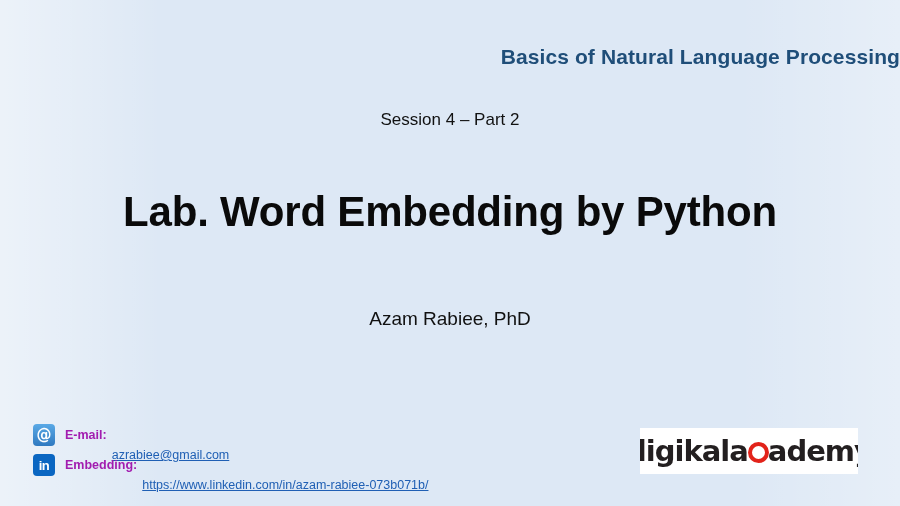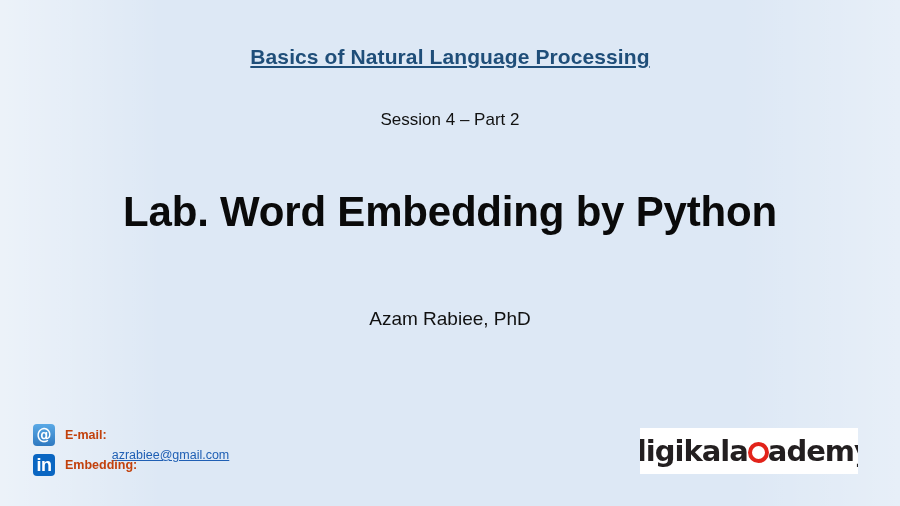--- a/index.html
+++ b/index.html
@@ -31,26 +31,25 @@
     position: relative;
     z-index: 2;
     width: 100%;
     height: 100%;
   }
   .course-title {
     position: absolute;
     top: 45px;
     left: 0;
     width: 100%;
-    text-align: center;
+    text-align: right;
     color: #1f4e79;
     font-size: 21px;
     font-weight: bold;
     letter-spacing: 0.1px;
-    text-decoration: underline;
   }
   .session-line {
     position: absolute;
     top: 110px;
     left: 0;
     width: 100%;
     text-align: center;
     color: #111111;
     font-size: 17px;
     font-weight: normal;
@@ -103,27 +102,27 @@
     color: #ffffff;
     font-weight: bold;
   }
   .icon-email {
     background: linear-gradient(180deg,#5aa9e6 0%, #2f79c0 100%);
     font-size: 15px;
     font-family: "DejaVu Sans", sans-serif;
   }
   .icon-linkedin {
     background: #0a66c2;
-    font-size: 18px;
+    font-size: 13px;
     font-family: "Liberation Sans", sans-serif;
     letter-spacing: -0.5px;
   }
   .contact-label {
     font-weight: bold;
-    color: #c2410c;
+    color: #a21caf;
     margin-right: 5px;
     white-space: nowrap;
   }
   .contact-link {
     color: #1f5fb4;
     text-decoration: underline;
     white-space: nowrap;
     margin-top: 40px;
   }
 
@@ -181,20 +180,21 @@
 
       <div class="contact-row">
         <span class="contact-icon icon-email">@</span>
         <span class="contact-label">E-mail:</span>
         <span class="contact-link">azrabiee@gmail.com</span>
       </div>
 
       <div class="contact-row">
         <span class="contact-icon icon-linkedin">in</span>
         <span class="contact-label">Embedding:</span>
+        <span class="contact-link">https://www.linkedin.com/in/azam-rabiee-073b071b/</span>
       </div>
 
     </div>
 
     <div class="logo">
       <div class="logo-text">
         <span class="logo-part-a">digikala</span><span class="logo-ring"></span><span class="logo-part-b">ademy</span>
       </div>
     </div>
 

